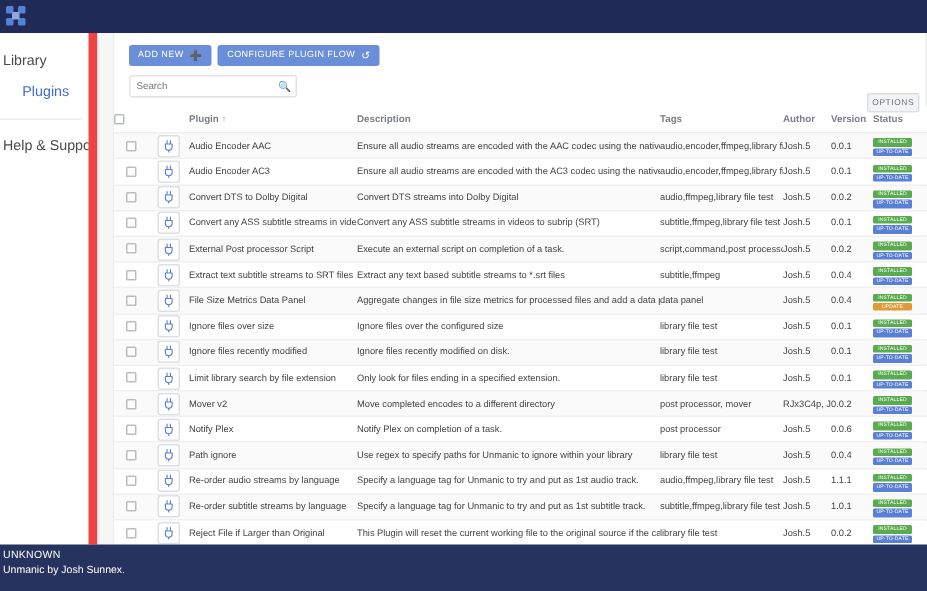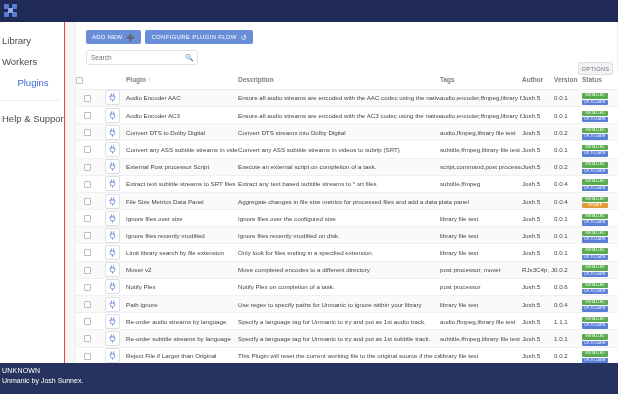--- a/index.html
+++ b/index.html
@@ -33,21 +33,21 @@
   .logo-mark i.b { left: 8px; top: 1px; }
   .logo-mark i.c { left: 0px; top: 9px; }
   .logo-mark i.d { left: 8px; top: 9px; }
   .logo-mark i.e { left: 4px; top: 5px; background: #8fa8e4; }
 
   
   .sidebar {
     position: absolute; top: 22px; left: 0;
     width: 65px; height: 341px;
     background: #ffffff;
-    border-right: 1px solid #ef4444;
+    border-right: 6px solid #ef4444;
     padding-top: 8px;
   }
   .side-item {
     height: 21px; line-height: 21px;
     padding-left: 2px;
     font-size: 9.5px;
     color: #4a4a4a;
     white-space: nowrap; overflow: hidden;
   }
   .side-item.active { color: #3f6ad8; text-align: center; }
@@ -235,23 +235,20 @@
         <i class="b"></i>
         <i class="c"></i>
         <i class="d"></i>
         <i class="e"></i>
     </div>
   </div>
 
   <div class="sidebar">
     <div class="side-item">
       <span>Library</span>
-    </div>
-    <div class="side-item">
-      <span>Workers</span>
     </div>
     <div class="side-item active">
       <span>Plugins</span>
     </div>
     <div class="side-sep"></div>
     <div class="side-item">
       <span>Help &amp; Support</span>
     </div>
   </div>
 

